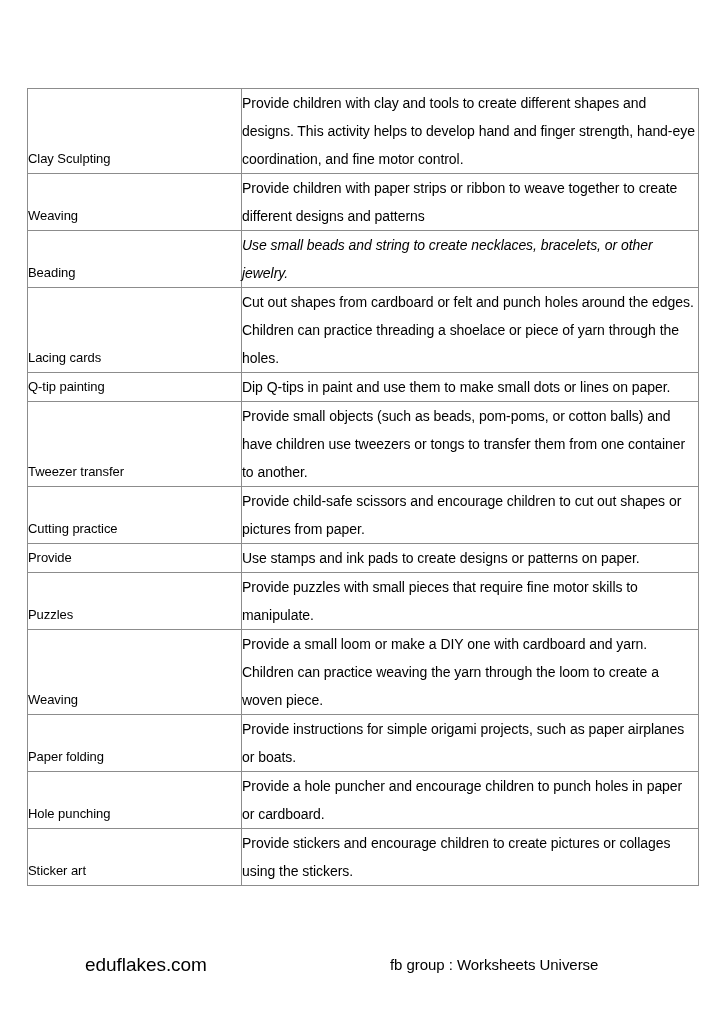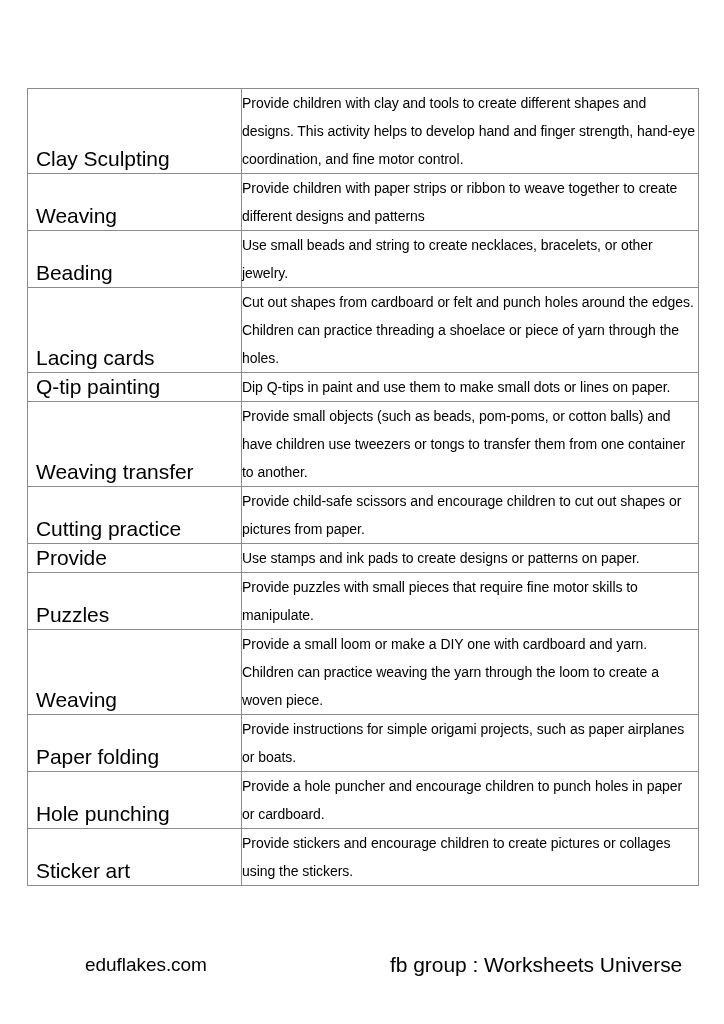--- a/index.html
+++ b/index.html
@@ -63,24 +63,23 @@
 
   .desc-text {
     display: block;
     font-size: 14px;
     line-height: 28px;
     letter-spacing: -0.05px;
   }
 
   .activity-text {
     display: block;
-    font-size: 21px;
+    font-size: 13px;
     line-height: 28px;
     letter-spacing: -0.05px;
-    margin-left: 8px;
   }
 
   
   .footer {
     position: absolute;
     left: 0;
     top: 952px;
     width: 724px;
     height: 30px;
   }
@@ -89,21 +88,21 @@
     left: 85px;
     top: 0;
     font-size: 19px;
     line-height: 26px;
     letter-spacing: -0.05px;
   }
   .footer-right {
     position: absolute;
     left: 390px;
     top: 0;
-    font-size: 21px;
+    font-size: 15px;
     line-height: 26px;
     letter-spacing: -0.05px;
   }
 </style>
 </head>
 <body style="background: rgb(255, 255, 255); color: rgb(0, 0, 0);">
 
 <div class="page">
 
   <div class="activity-table-wrap">
@@ -126,21 +125,21 @@
               <span class="activity-text">Weaving</span>
             </td>
             <td class="desc-cell" style="border-color: rgb(140, 140, 140);">
               <span class="desc-text">Provide children with paper strips or ribbon to weave together to create different designs and patterns</span>
             </td>
           </tr>
           <tr>
             <td class="activity-cell" style="border-color: rgb(140, 140, 140);">
               <span class="activity-text">Beading</span>
             </td>
-            <td class="desc-cell" style="border-color: rgb(140, 140, 140);">
+            <td class="desc-cell" style="border-color: rgb(140, 140, 140); font-style: italic;">
               <span class="desc-text">Use small beads and string to create necklaces, bracelets, or other jewelry.</span>
             </td>
           </tr>
           <tr>
             <td class="activity-cell" style="border-color: rgb(140, 140, 140);">
               <span class="activity-text">Lacing cards</span>
             </td>
             <td class="desc-cell" style="border-color: rgb(140, 140, 140);">
               <span class="desc-text">Cut out shapes from cardboard or felt and punch holes around the edges. Children can practice threading a shoelace or piece of yarn through the holes.</span>
             </td>
@@ -148,21 +147,21 @@
           <tr>
             <td class="activity-cell" style="border-color: rgb(140, 140, 140);">
               <span class="activity-text">Q-tip painting</span>
             </td>
             <td class="desc-cell" style="border-color: rgb(140, 140, 140);">
               <span class="desc-text">Dip Q-tips in paint and use them to make small dots or lines on paper.</span>
             </td>
           </tr>
           <tr>
             <td class="activity-cell" style="border-color: rgb(140, 140, 140);">
-              <span class="activity-text">Weaving transfer</span>
+              <span class="activity-text">Tweezer transfer</span>
             </td>
             <td class="desc-cell" style="border-color: rgb(140, 140, 140);">
               <span class="desc-text">Provide small objects (such as beads, pom-poms, or cotton balls) and have children use tweezers or tongs to transfer them from one container to another.</span>
             </td>
           </tr>
           <tr>
             <td class="activity-cell" style="border-color: rgb(140, 140, 140);">
               <span class="activity-text">Cutting practice</span>
             </td>
             <td class="desc-cell" style="border-color: rgb(140, 140, 140);">

